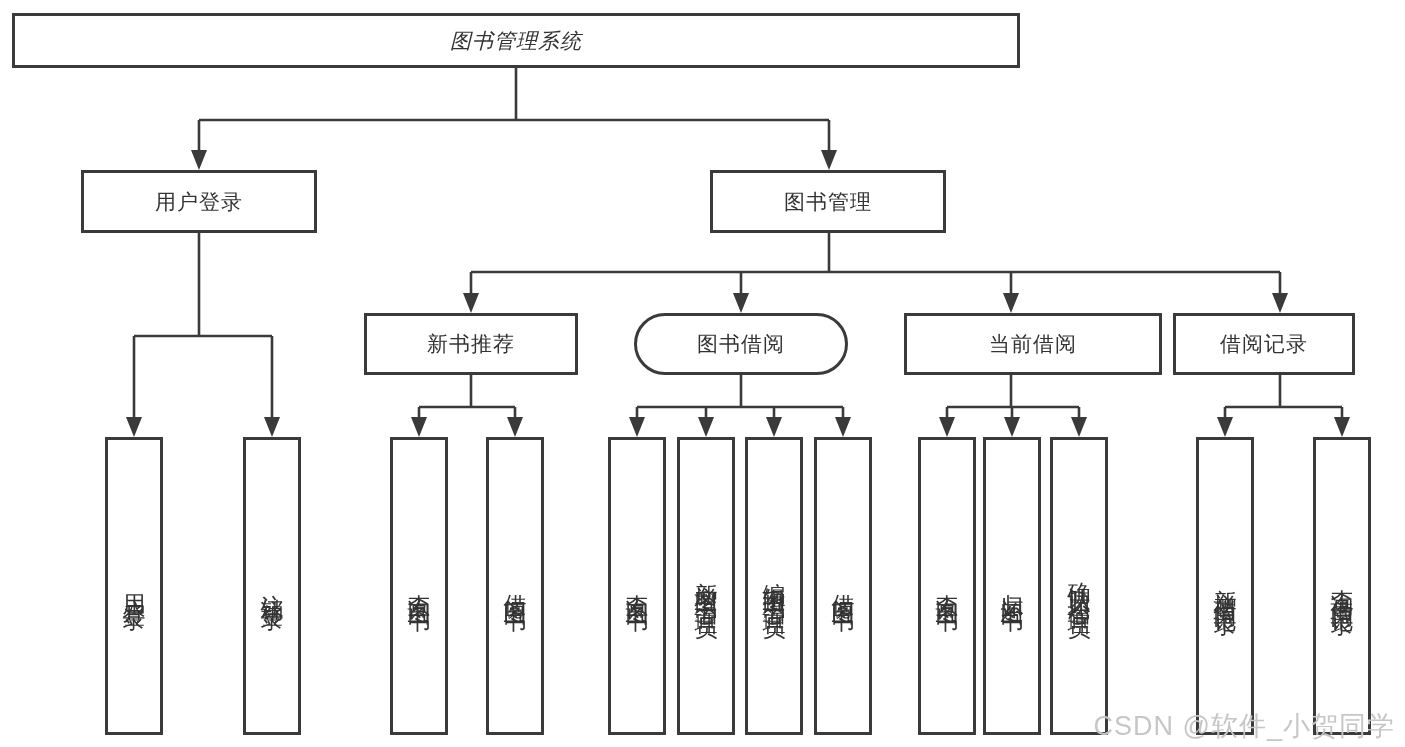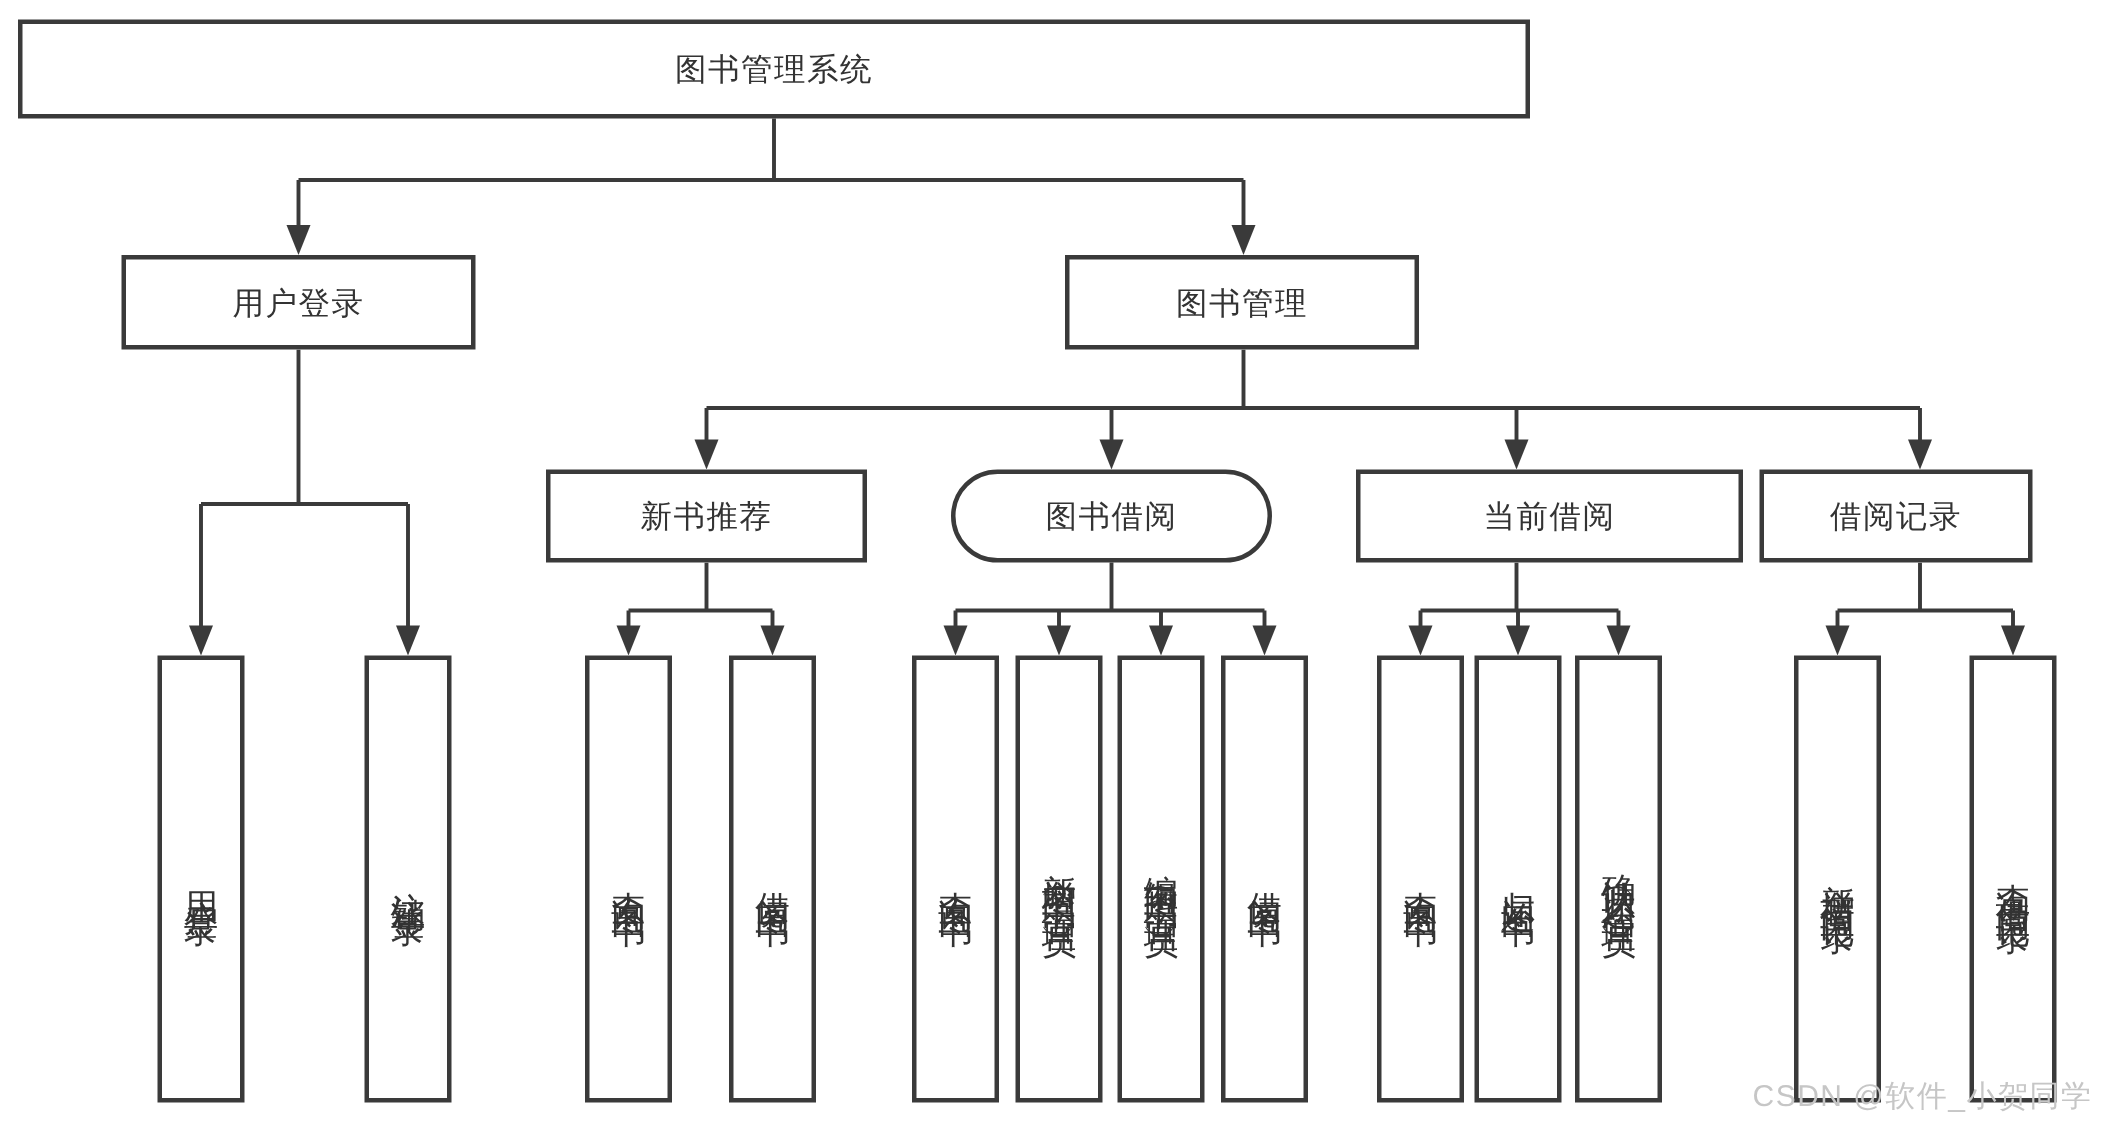--- a/index.html
+++ b/index.html
@@ -26,21 +26,21 @@
     letter-spacing:5px;
     line-height:1;
     overflow:hidden;
   }
   svg.connectors { position:absolute; left:0; top:0; }
   svg.connectors path { stroke:var(--line,#3a3a3a); stroke-width:2.6; fill:none; }
   svg.connectors polygon { fill:var(--line,#3a3a3a); }
   .watermark {
     position:absolute;
     right:10px; bottom:3px;
-    font-size:20px;
+    font-size:27px;
     color:var(--wm,#c6c6c6);
     letter-spacing:1px;
   }
 </style>
 </head>
 <body>
 
 <div class="stage" style="--line: #3a3a3a; --txt: #333333; --wm: #c6c6c6; --bg: #ffffff;">
 
   <svg class="connectors" width="1405" height="747" aria-hidden="true">
@@ -72,21 +72,21 @@
     <path d="M1011 375 V407 M947 407 H1079 M947 407 V419 M1012 407 V419 M1079 407 V419"></path>
     <polygon points="947,437 939,417 955,417"></polygon>
     <polygon points="1012,437 1004,417 1020,417"></polygon>
     <polygon points="1079,437 1071,417 1087,417"></polygon>
 
     <path d="M1280 375 V407 M1225 407 H1342 M1225 407 V419 M1342 407 V419"></path>
     <polygon points="1225,437 1217,417 1233,417"></polygon>
     <polygon points="1342,437 1334,417 1350,417"></polygon>
   </svg>
 
-  <div class="node hbox" style="left:12px; top:13px; width:1008px; height:66px;">图书管理系统</div>
+  <div class="node hbox" style="left:12px; top:13px; width:1008px; height:55px;font-style:italic;">图书管理系统</div>
 
   <div class="node hbox" style="left:81px; top:170px; width:236px; height:63px;">用户登录</div>
   <div class="node hbox" style="left:710px; top:170px; width:236px; height:63px;">图书管理</div>
 
   <div class="node hbox" style="left:364px; top:313px; width:214px; height:62px;">新书推荐</div>
   <div class="node hbox" style="left:634px; top:313px; width:214px; height:62px;border-radius:31px;">图书借阅</div>
   <div class="node hbox" style="left:904px; top:313px; width:258px; height:62px;">当前借阅</div>
   <div class="node hbox" style="left:1173px; top:313px; width:182px; height:62px;">借阅记录</div>
 
   <div class="node vbox" style="left:105px; top:437px; width:58px; height:298px;">用户登录</div>

